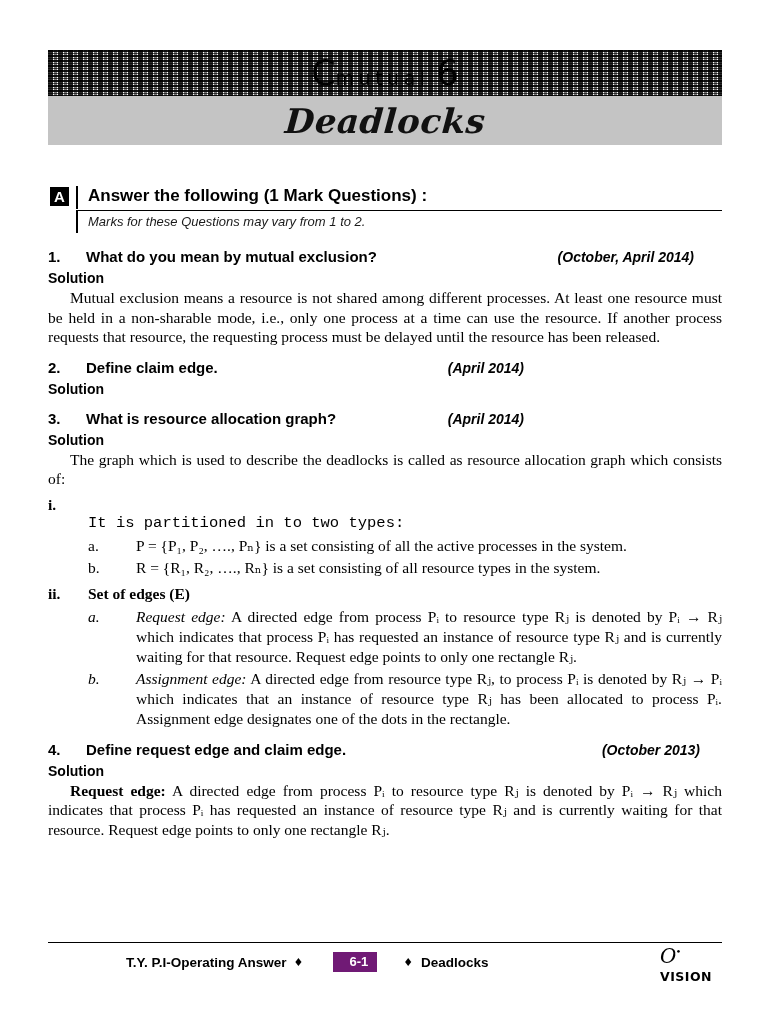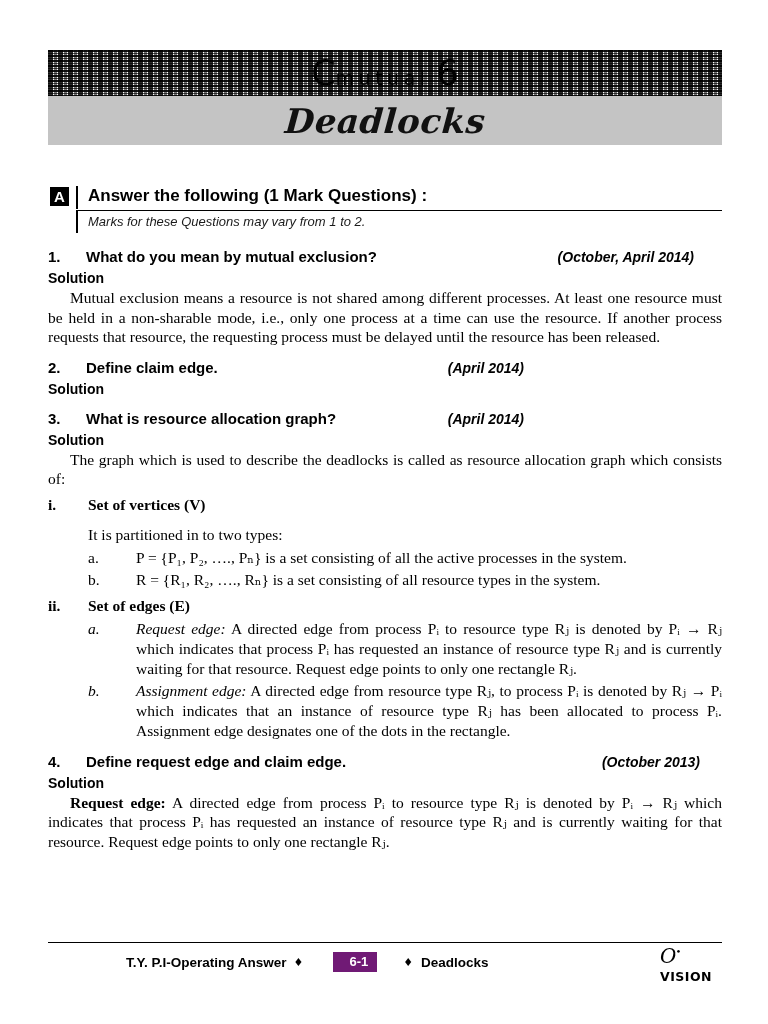--- a/index.html
+++ b/index.html
@@ -246,24 +246,24 @@
   .roman-body {
     flex: 1 1 auto;
   }
   .roman-title {
     font-family: "Liberation Serif", "DejaVu Serif", serif;
     font-weight: 700;
     font-size: 15.5px;
     line-height: 20px;
   }
   .roman-note {
-    font-family: Liberation Serif, serif;
-    font-size: 15.5px;
-    line-height: 20px;
-    margin-top: 10px;
+    font-family: Liberation Mono, monospace;
+    font-size: 15.5px;
+    line-height: 20px;
+    margin-top: 18px;
   }
   .alpha-list {
     margin-top: 3px;
   }
   .alpha-item {
     display: flex;
     margin-top: 2px;
   }
   .alpha-marker {
     width: 48px;
@@ -428,21 +428,20 @@
       <span class="q-num">3.</span>
       <span class="q-text">What is resource allocation graph?</span>
       <span class="q-date pos-c">(April 2014)</span>
     </div>
     <div class="sol-label">Solution</div>
     <p class="para indent">The graph which is used to describe the deadlocks is called as resource allocation graph which consists of:</p>
 
     <div class="roman-item">
       <div class="roman-marker">i.</div>
       <div class="roman-body">
-        <div class="roman-title">Set of vertices (V)</div>
         <div class="roman-note">It is partitioned in to two types:</div>
         <div class="alpha-list">
           <div class="alpha-item">
             <div class="alpha-marker">a.</div>
             <div class="alpha-text"><span>P</span> = <span>{P₁, P₂, …., Pₙ}</span><span> is a set consisting of all the active processes in the system.</span></div>
           </div>
           <div class="alpha-item">
             <div class="alpha-marker">b.</div>
             <div class="alpha-text"><span>R</span> = <span>{R₁, R₂, …., Rₙ}</span><span> is a set consisting of all resource types in the system.</span></div>
           </div>

